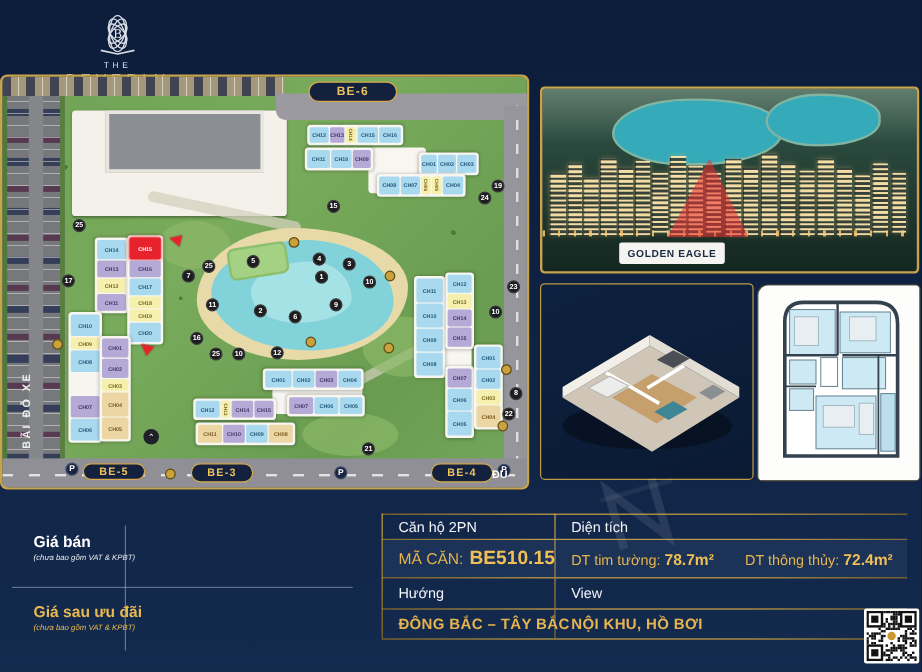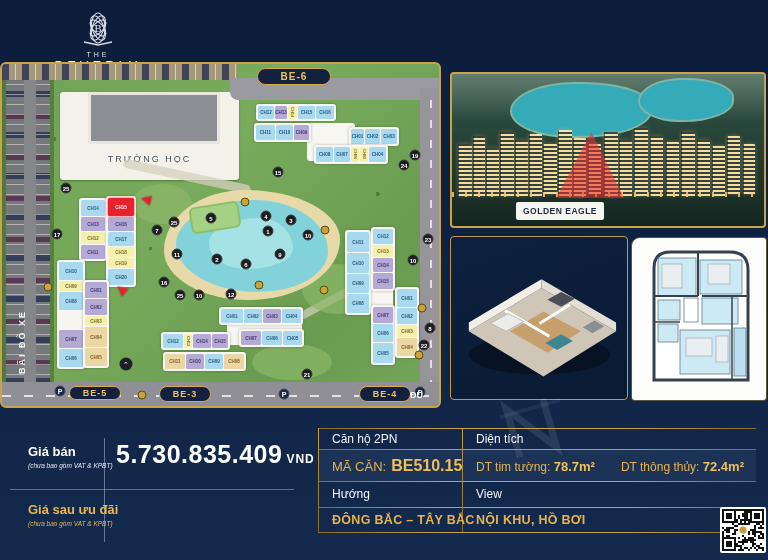--- a/index.html
+++ b/index.html
@@ -173,21 +173,20 @@
   <div class="map">
     <div class="m-topstrip"></div>
     <div class="m-park">
       <div class="stalls"></div>
       <div class="aisle"></div>
     </div>
     <div class="m-park-label">BÃI ĐỖ XE</div>
 
     <div class="m-school">
       <div class="roof"></div>
-      <div class="lbl">TRƯỜNG HỌC</div>
     </div>
 
     <div class="m-road-top"></div>
     <div class="m-road-right">
         <div class="dash"></div>
       </div>
     <div class="m-road-bot">
         <div class="dash"></div>
       </div>
     <div class="m-path1"></div>
@@ -435,21 +434,20 @@
       <path d="M4,18 L66,18" stroke="rgba(255,255,255,0.08)" stroke-width="4"></path>
     </svg>
   </div>
 
   <div class="pricing">
     <div class="vline"></div>
     <div class="hline"></div>
     <div class="price-row pr1">
       <div class="price-label">Giá bán</div>
       <div class="price-note">(chưa bao gồm VAT &amp; KPBT)</div>
-      <div class="price-value"><span>5.730.835.409</span><span class="price-cur">VND</span></div>
     </div>
     <div class="price-row pr2">
       <div class="price-label">Giá sau ưu đãi</div>
       <div class="price-note">(chưa bao gồm VAT &amp; KPBT)</div>
     </div>
   </div>
 
   <div class="spec">
     <div class="hl" style="top:0;"></div>
     <div class="hl" style="top:21px;"></div>

